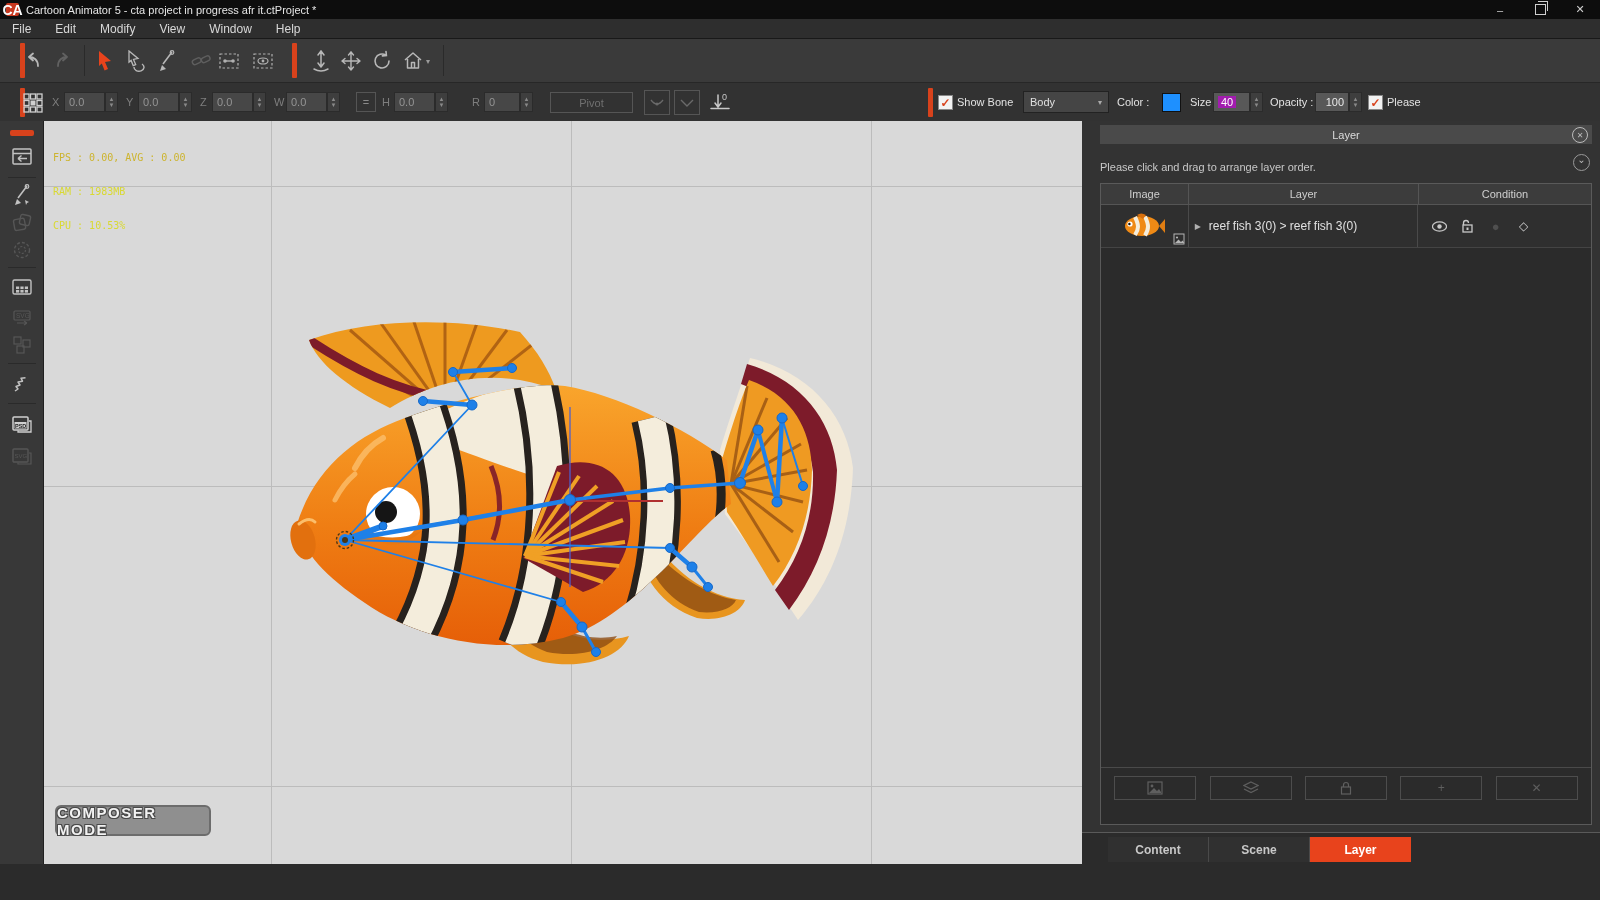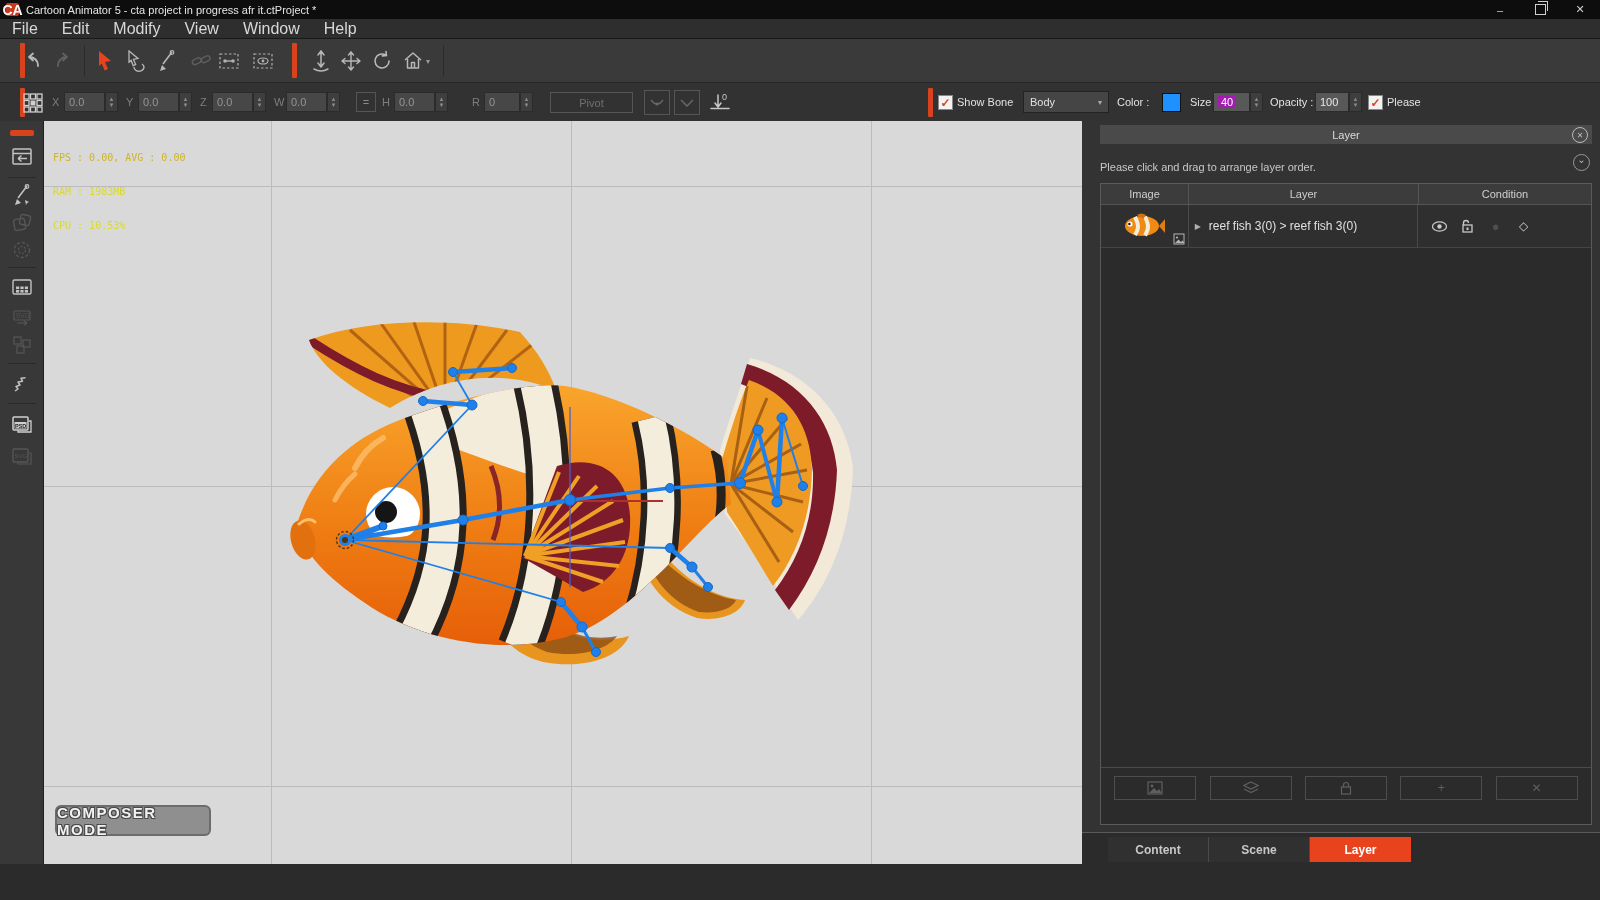--- a/index.html
+++ b/index.html
@@ -8,21 +8,21 @@
   
   .titlebar{position:absolute;left:0;top:0;width:1600px;height:19px;background:#0d0d0d;display:flex;align-items:center;}
   .app-ico{width:13px;height:13px;margin:0 7px 0 6px;background:#c8381f;border-radius:2px;display:flex;align-items:center;justify-content:center;color:#fff;font-size:14px;font-weight:bold;}
   .title-text{font-size:11px;color:#e6e6e6;}
   .wincontrols{margin-left:auto;display:flex;height:100%;}
   .winbtn{width:40px;height:100%;display:flex;align-items:center;justify-content:center;color:#cfcfcf;font-size:11px;}
   .restore-glyph{width:9px;height:9px;border:1px solid #cfcfcf;position:relative;}
   .restore-glyph:before{content:"";position:absolute;left:2px;top:-4px;width:9px;height:9px;border:1px solid #cfcfcf;border-bottom:none;border-left:none;}
   
   .menubar{position:absolute;left:0;top:19px;width:1600px;height:19px;background:#2e2e2e;border-bottom:1px solid #191919;display:flex;align-items:center;}
-  .menu-item{font-size:16px;color:#d8d8d8;padding:0 12px;height:100%;display:flex;align-items:center;}
+  .menu-item{font-size:12px;color:#d8d8d8;padding:0 12px;height:100%;display:flex;align-items:center;}
   
   .toolbar1{position:absolute;left:0;top:39px;width:1600px;height:43px;background:#3a3a3a;}
   .redbar{position:absolute;width:5px;background:#d8421c;border-radius:1px;}
   .t1-red1{left:20px;top:4px;height:35px;}
   .t1-red2{left:292px;top:4px;height:35px;}
   .t1-sep{position:absolute;top:6px;width:1px;height:31px;background:#2a2a2a;}
   .tool{position:absolute;top:9px;width:26px;height:26px;display:flex;align-items:center;justify-content:center;}
   
   .toolbar2{position:absolute;left:0;top:82px;width:1600px;height:39px;background:#323232;border-top:1px solid #272727;border-bottom:1px solid #1d1d1d;}
   .t2-red1{left:20px;top:5px;height:29px;}
@@ -280,21 +280,21 @@
     <div class="swatch" style="left:1162px;background:#1e90ff"></div>
     <span class="bonebar-label" style="left:1190px">Size :</span>
     <div class="fld fld-light" style="left:1213px;width:37px;position:absolute;display:flex;align-items:center">
         <span class="sel-val">40</span>
       </div>
     <div class="spin" style="left:1250px">
         <span>▲</span>
         <span>▼</span>
       </div>
     <span class="bonebar-label" style="left:1270px">Opacity :</span>
-    <input class="fld fld-light" style="left: 1315px; width: 34px;" readonly="" value="100">
+    <input class="fld fld-light" style="left: 1315px; width: 34px; text-align: right;" readonly="" value="100">
     <div class="spin" style="left:1349px">
         <span>▲</span>
         <span>▼</span>
       </div>
     <span style="position:absolute;left:1368px;top:12px" class="chk">✓</span>
     <span class="bonebar-label" style="left:1387px">Please</span>
   </div>
 
   <div class="sidebar">
     <div class="side-red"></div>

